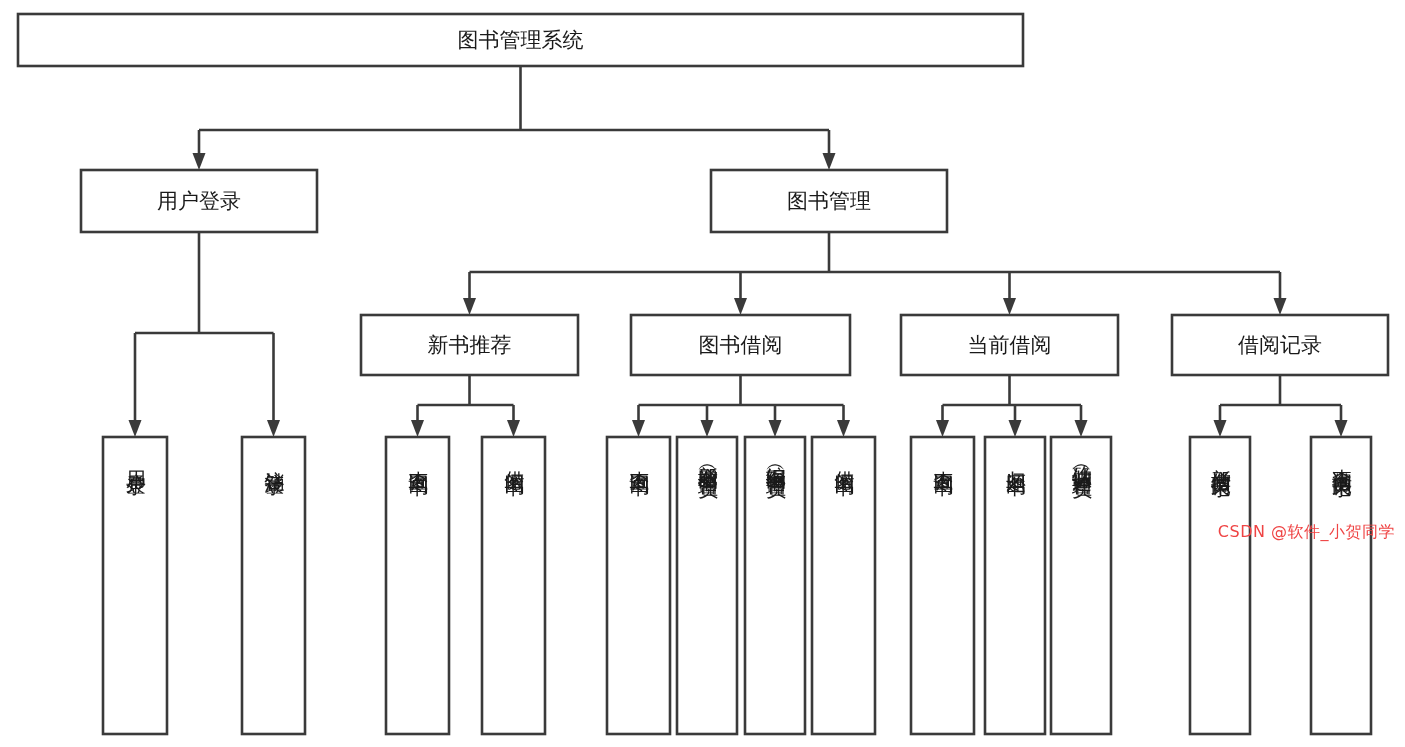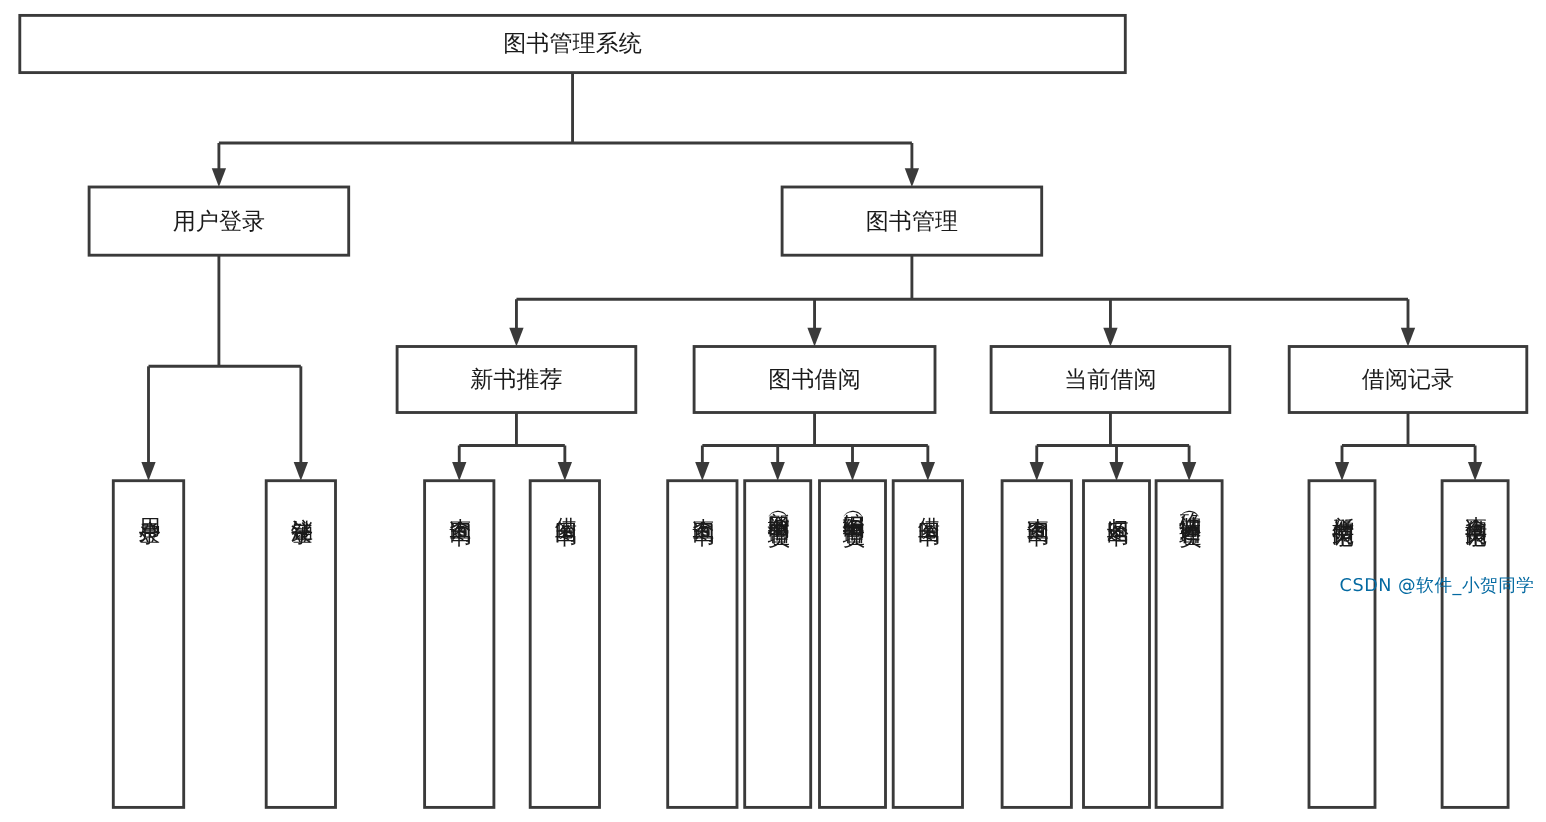--- a/index.html
+++ b/index.html
@@ -54,21 +54,21 @@
   .edge-arrow {
     fill: #3a3a3a;
     stroke: none;
   }
   .watermark {
     position: absolute;
     right: 10px;
     bottom: 7px;
     font-family: "DejaVu Sans", "Liberation Sans", sans-serif;
     font-size: 16px;
-    color: #0369a1;
+    color: #ef4444;
     letter-spacing: 0.5px;
     white-space: nowrap;
     pointer-events: none;
     user-select: none;
     margin-left: 20px;
   }
 </style>
 </head>
 <body>
 

